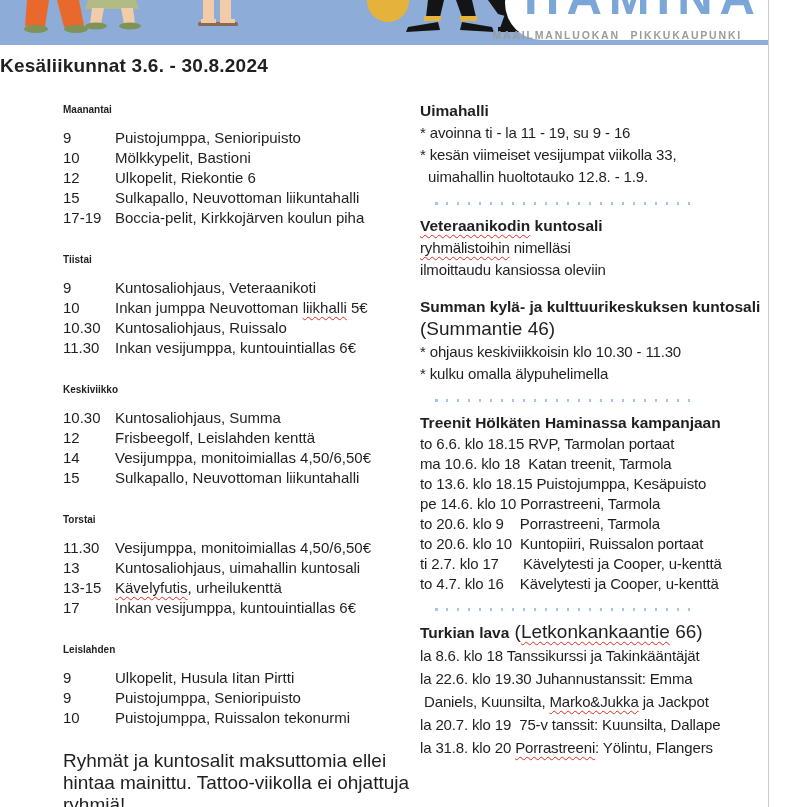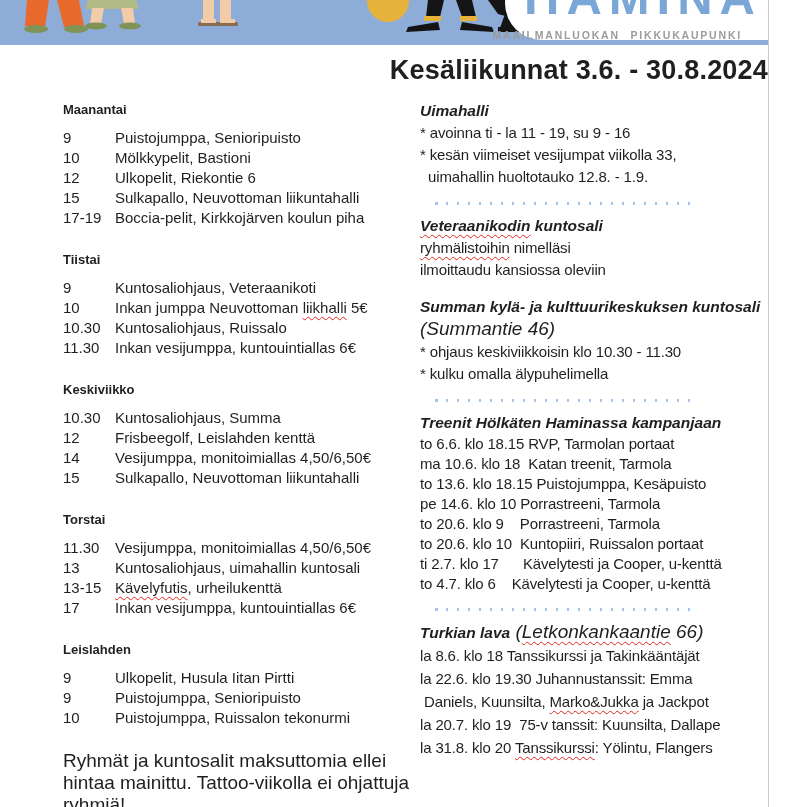--- a/index.html
+++ b/index.html
@@ -9,32 +9,32 @@
   .banner{position:absolute;left:0;top:0;width:768px;height:45px;background:#8dadd8;overflow:hidden;}
   .banner svg{position:absolute;left:0;top:0;}
   .logo-bubble{position:absolute;left:505px;top:-20px;width:263px;height:60px;background:#ffffff;
                border-radius:30px 0 0 48px;}
   .logo-word{position:absolute;top:-27px;right:6px;font-size:49px;font-weight:bold;color:#7aa6d8;
              letter-spacing:7px;line-height:1;white-space:nowrap;}
   .logo-tagline{position:absolute;top:29px;right:26px;font-size:10.5px;font-weight:bold;color:#9b9b9b;
                 letter-spacing:1.8px;word-spacing:6px;white-space:nowrap;}
   .page-edge{position:absolute;left:768px;top:0;width:1px;height:807px;background:#cccccc;}
   
-  .title{position:absolute;left:0;top:55px;width:768px;text-align:right;
-         font-size:27px;font-weight:bold;letter-spacing:0.2px;}
+  .title{position:absolute;left:0;top:55px;width:768px;text-align:left;
+         font-size:19px;font-weight:bold;letter-spacing:0.2px;}
   
   .col-left{position:absolute;left:63px;top:100px;width:350px;}
   .col-right{position:absolute;left:420px;top:100px;width:348px;}
-  .day-heading{font-size:13px;font-weight:bold;line-height:20px;margin:0 0 8px 0;}
+  .day-heading{font-size:10px;font-weight:bold;line-height:20px;margin:0 0 8px 0;}
   .day-block{margin-bottom:22px;}
   .srow{display:flex;line-height:20px;font-size:15px;}
   .srow .time{width:52px;flex:0 0 52px;}
   .srow .desc{white-space:nowrap;}
   .footer-note{margin-top:13px;font-size:19px;line-height:22px;width:352px;}
-  .info-heading{font-size:15.5px;font-weight:bold;line-height:22px;margin:0;font-style:italic;}
+  .info-heading{font-size:15.5px;font-weight:bold;line-height:22px;margin:0;}
   .info-heading .reg{font-weight:normal;font-size:19px;}
   .info-line{font-size:15px;line-height:22px;white-space:pre;letter-spacing:-0.15px;}
   .tight .info-line{line-height:20px;}
   .roomy .info-line{line-height:23px;}
   .info-block{margin-bottom:14px;}
   .divider{height:3px;width:264px;margin:9px 0 10px 15px;
            background-image:repeating-linear-gradient(to right,#a5c4ea 0 2.5px,transparent 2.5px 11px);}
   .sp{text-decoration-line:underline;text-decoration-style:wavy;text-decoration-color:#e02a1e;
       text-decoration-thickness:1px;text-underline-offset:2.5px;text-decoration-skip-ink:none;}
 </style>
@@ -208,26 +208,26 @@
       <div class="divider"></div>
       <div class="info-block tight">
         <div class="info-heading">Treenit Hölkäten Haminassa kampanjaan</div>
         <div class="info-line">to 6.6. klo 18.15 RVP, Tarmolan portaat</div>
         <div class="info-line">ma 10.6. klo 18  Katan treenit, Tarmola</div>
         <div class="info-line">to 13.6. klo 18.15 Puistojumppa, Kesäpuisto</div>
         <div class="info-line">pe 14.6. klo 10 Porrastreeni, Tarmola</div>
         <div class="info-line">to 20.6. klo 9    Porrastreeni, Tarmola</div>
         <div class="info-line">to 20.6. klo 10  Kuntopiiri, Ruissalon portaat</div>
         <div class="info-line">ti 2.7. klo 17      Kävelytesti ja Cooper, u-kenttä</div>
-        <div class="info-line">to 4.7. klo 6    Kävelytesti ja Cooper, u-kenttä</div>
+        <div class="info-line">to 4.7. klo 16    Kävelytesti ja Cooper, u-kenttä</div>
       </div>
       <div class="divider"></div>
       <div class="info-block roomy">
         <div class="info-heading">Turkian lava<span class="reg"> (<span class="sp">Letkonkankaantie</span> 66)</span></div>
         <div class="info-line">la 8.6. klo 18 Tanssikurssi ja Takinkääntäjät</div>
         <div class="info-line">la 22.6. klo 19.30 Juhannustanssit: Emma</div>
         <div class="info-line"> Daniels, Kuunsilta, <span class="sp">Marko&amp;Jukka</span> ja Jackpot</div>
         <div class="info-line">la 20.7. klo 19  75-v tanssit: Kuunsilta, Dallape</div>
-        <div class="info-line">la 31.8. klo 20 <span class="sp">Tanssikurssi</span>: Yölintu, Flangers</div>
+        <div class="info-line">la 31.8. klo 20 <span class="sp">Porrastreeni</span>: Yölintu, Flangers</div>
       </div>
     </div>
 
 </div>
 
 </body></html>

